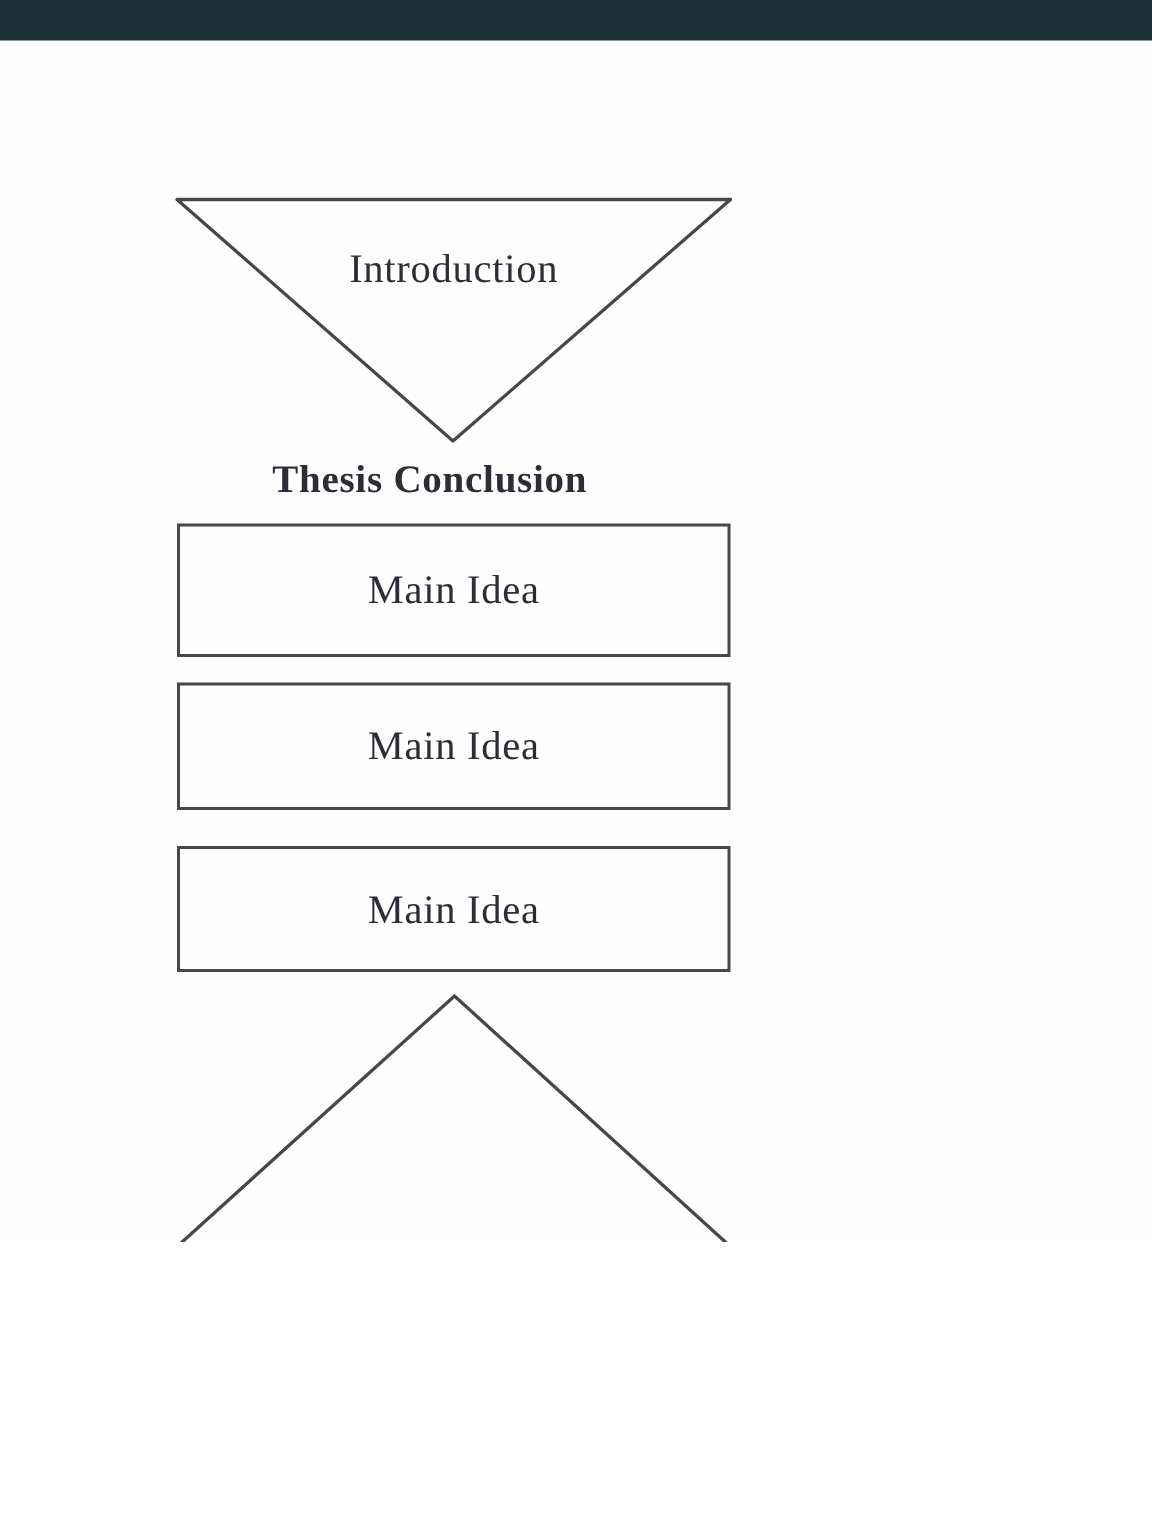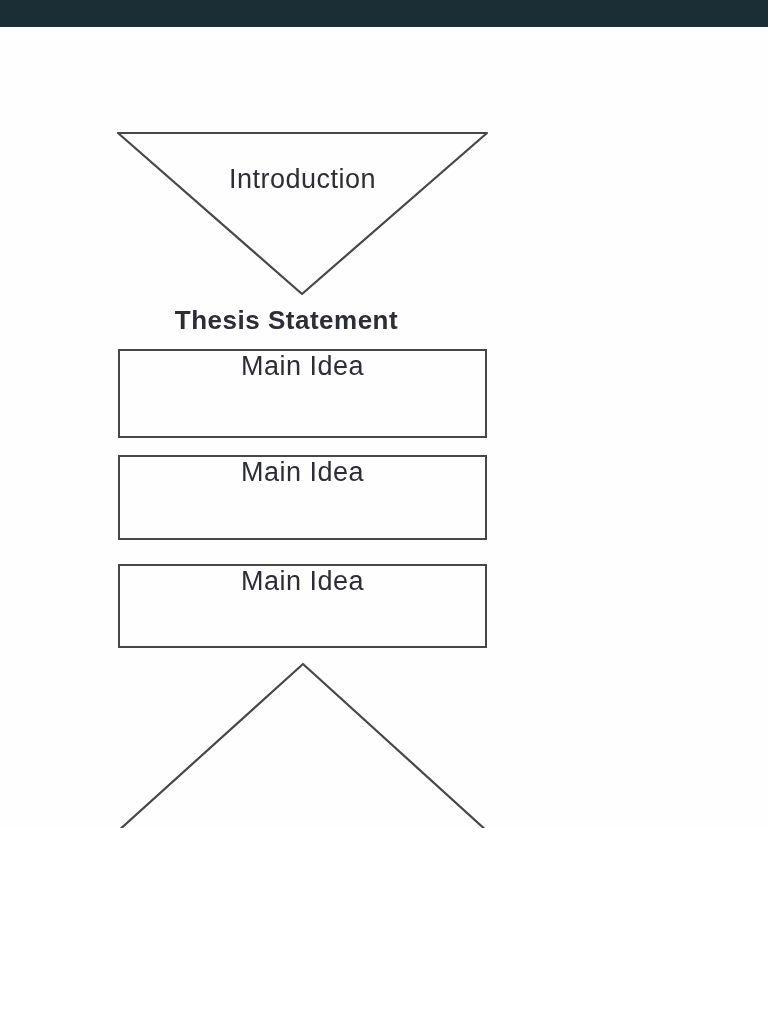--- a/index.html
+++ b/index.html
@@ -6,21 +6,21 @@
     margin: 0;
     padding: 0;
     background: #ffffff;
   }
   #screen {
     position: relative;
     width: 768px;
     height: 828px;
     overflow: hidden;
     background: var(--page-bg, #ffffff);
-    font-family: Liberation Sans, sans-serif;
+    font-family: Liberation Serif, serif;
   }
   .chrome-bar {
     position: absolute;
     left: 0;
     width: 768px;
     background: var(--bar-color, #1c2e35);
   }
   #top-bar { top: 0; height: 27px; }
   #bottom-bar { top: 992px; height: 32px; }
 
@@ -45,20 +45,21 @@
     font-weight: bold;
     font-size: 26px;
   }
   .idea-box {
     position: absolute;
     left: 118px;
     width: 365px;
     border: 2px solid var(--line-color, #474747);
     background: var(--page-bg, #ffffff);
     display: flex;
+    align-items: center;
     justify-content: center;
     color: var(--text-color, #2d2d36);
     font-size: 27px;
     letter-spacing: 0.5px;
   }
   #idea-box-1 { top: 349px; height: 85px; }
   #idea-box-2 { top: 455px; height: 81px; }
   #idea-box-3 { top: 564px; height: 80px; }
 
   #intro-label { top: 164px; }
@@ -69,21 +70,21 @@
 
 <div id="screen">
 
   <div id="top-bar" class="chrome-bar"></div>
 
   <svg class="shape-svg" style="left:114px; top:130px;" width="377" height="167" viewBox="0 0 377 167">
     <polygon points="4,3 373,3 188,164" fill="none" stroke="currentColor" stroke-width="2.2" stroke-linejoin="round"></polygon>
   </svg>
   <div id="intro-label" class="node-label">Introduction</div>
 
-  <div id="thesis-label" class="node-label">Thesis Statement</div>
+  <div id="thesis-label" class="node-label">Thesis Conclusion</div>
 
   <div id="idea-box-1" class="idea-box">
     <span>Main Idea</span>
   </div>
   <div id="idea-box-2" class="idea-box">
     <span>Main Idea</span>
   </div>
   <div id="idea-box-3" class="idea-box">
     <span>Main Idea</span>
   </div>

